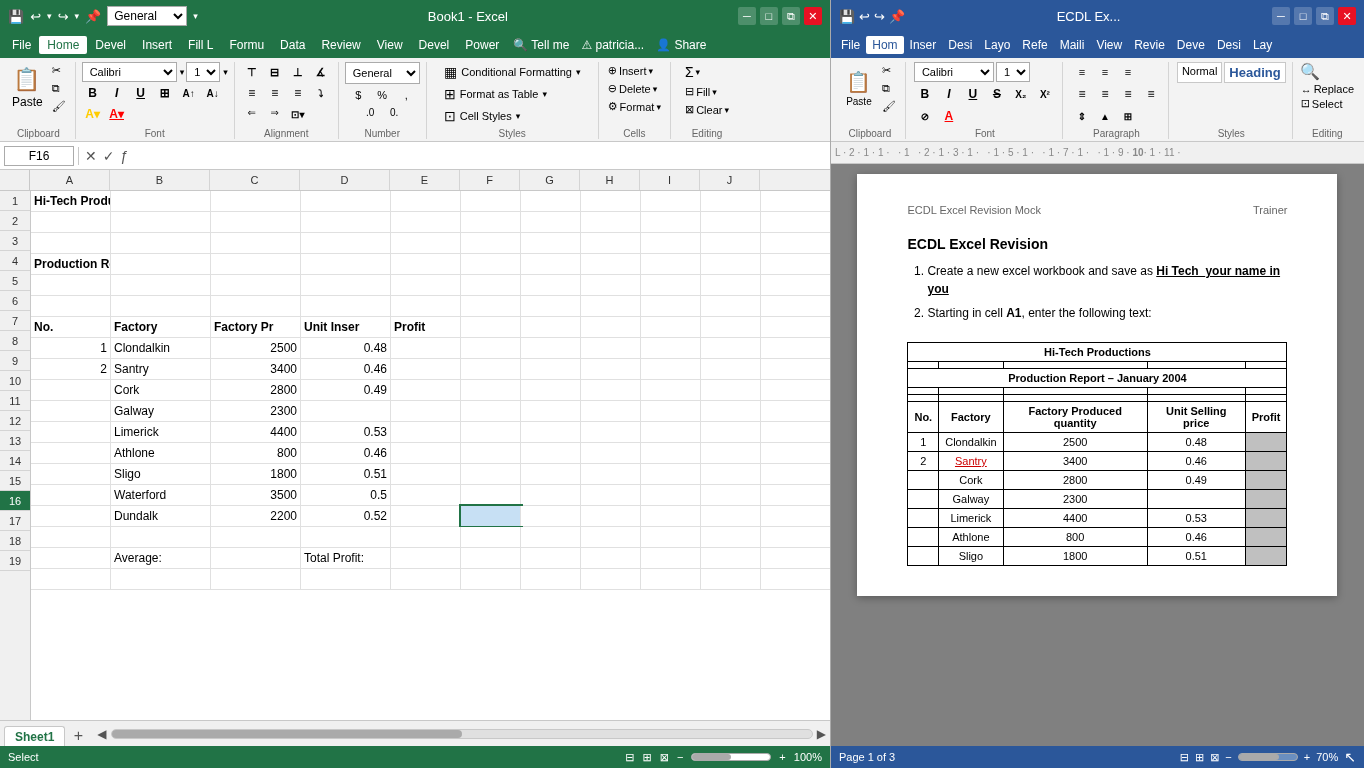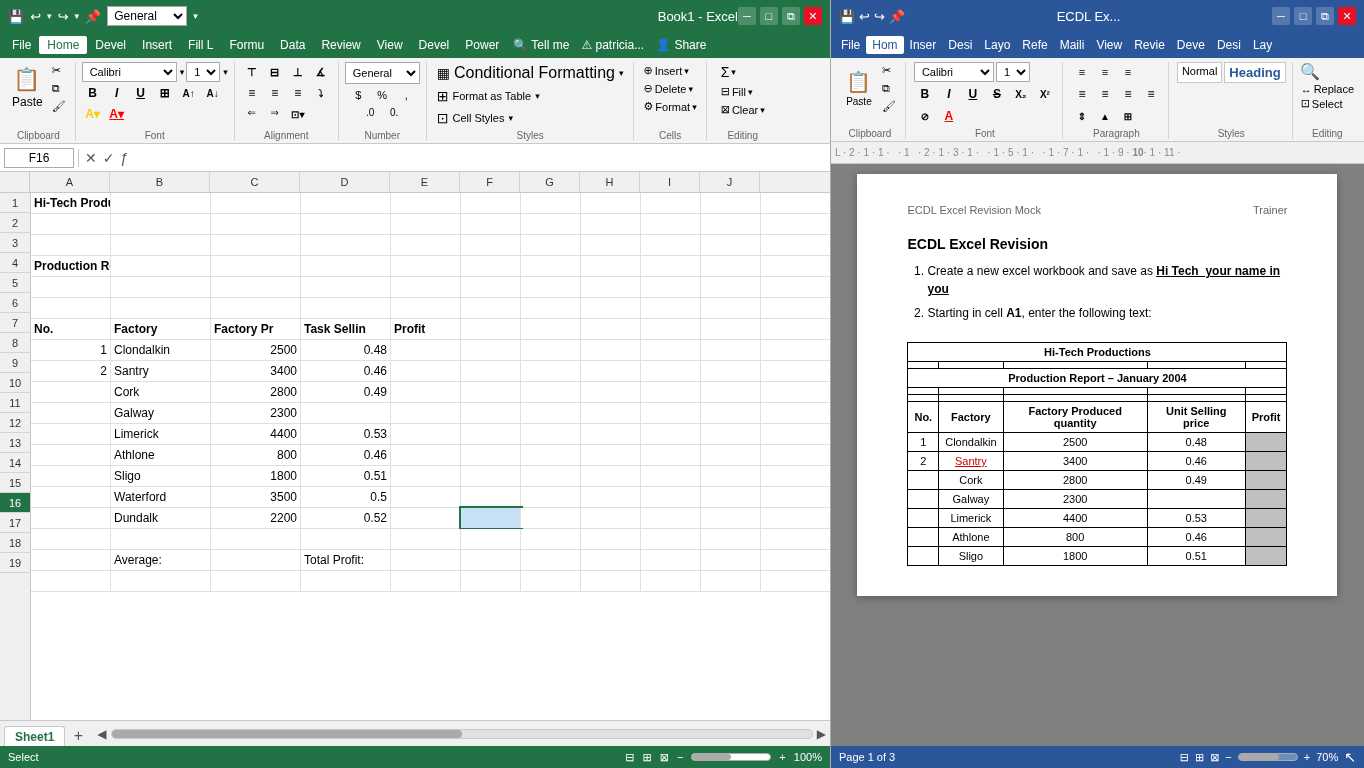--- a/index.html
+++ b/index.html
@@ -6,21 +6,21 @@
     body { font-family: 'Segoe UI', Arial, sans-serif; font-size: 12px; background: #f0f0f0; display: flex; flex-direction: column; height: 768px; overflow: hidden; }
 
     .app-container { display: flex; flex-direction: row; height: 100%; }
 
     
     .excel-window { width: 840px; display: flex; flex-direction: column; background: #fff; border-right: 1px solid #aaa; }
 
     
     .title-bar { height: 32px; background: #217346; display: flex; align-items: center; justify-content: space-between; padding: 0 8px; color: white; font-size: 13px; }
     .title-bar-left { display: flex; align-items: center; gap: 6px; }
-    .title-bar-center { flex: 1; text-align: right; font-size: 13px; }
+    .title-bar-center { flex: 1; text-align: center; font-size: 13px; }
     .title-bar-controls { display: flex; gap: 4px; }
     .title-btn { width: 18px; height: 18px; background: rgba(255,255,255,0.2); border: none; color: white; font-size: 11px; cursor: pointer; display: flex; align-items: center; justify-content: center; border-radius: 2px; }
 
     
     .menu-bar { height: 26px; background: #217346; display: flex; align-items: center; padding: 0 4px; }
     .menu-item { color: white; padding: 2px 8px; font-size: 12px; cursor: pointer; border-radius: 2px; }
     .menu-item:hover, .menu-item.active { background: rgba(255,255,255,0.2); }
     .menu-item.active { background: white; color: #217346; }
 
     
@@ -264,21 +264,21 @@
               <span class="pct-btn" style="font-size:10px;">0.</span>
             </div>
           </div>
           <div class="ribbon-group-label">Number</div>
         </div>
 
         <div class="ribbon-group" style="min-width:170px;">
           <div class="ribbon-group-content" style="flex-direction:column; gap:2px; align-items:flex-start;">
             <div class="styles-btn">
               <span style="font-size:14px;">▦</span>
-              <span style="font-size:16px;">Conditional Formatting</span>
+              <span style="font-size:11px;">Conditional Formatting</span>
               <span style="font-size:9px;">▾</span>
             </div>
             <div class="styles-btn">
               <span style="font-size:14px;">⊞</span>
               <span style="font-size:11px;">Format as Table</span>
               <span style="font-size:9px;">▾</span>
             </div>
             <div class="styles-btn">
               <span style="font-size:14px;">⊡</span>
               <span style="font-size:11px;">Cell Styles</span>
@@ -456,21 +456,21 @@
             <div class="cell" style="width:60px;"></div>
             <div class="cell" style="width:60px;"></div>
             <div class="cell" style="width:60px;"></div>
             <div class="cell" style="width:60px;"></div>
           </div>
 
           <div class="grid-row">
             <div class="cell bold-text" style="width:80px;">No.</div>
             <div class="cell bold-text" style="width:100px;">Factory</div>
             <div class="cell bold-text" style="width:90px;">Factory Pr</div>
-            <div class="cell bold-text" style="width:90px;">Task Sellin</div>
+            <div class="cell bold-text" style="width:90px;">Unit Inser</div>
             <div class="cell bold-text" style="width:70px;">Profit</div>
             <div class="cell" style="width:60px;"></div>
             <div class="cell" style="width:60px;"></div>
             <div class="cell" style="width:60px;"></div>
             <div class="cell" style="width:60px;"></div>
             <div class="cell" style="width:60px;"></div>
           </div>
 
           <div class="grid-row">
             <div class="cell right-align" style="width:80px;">1</div>

